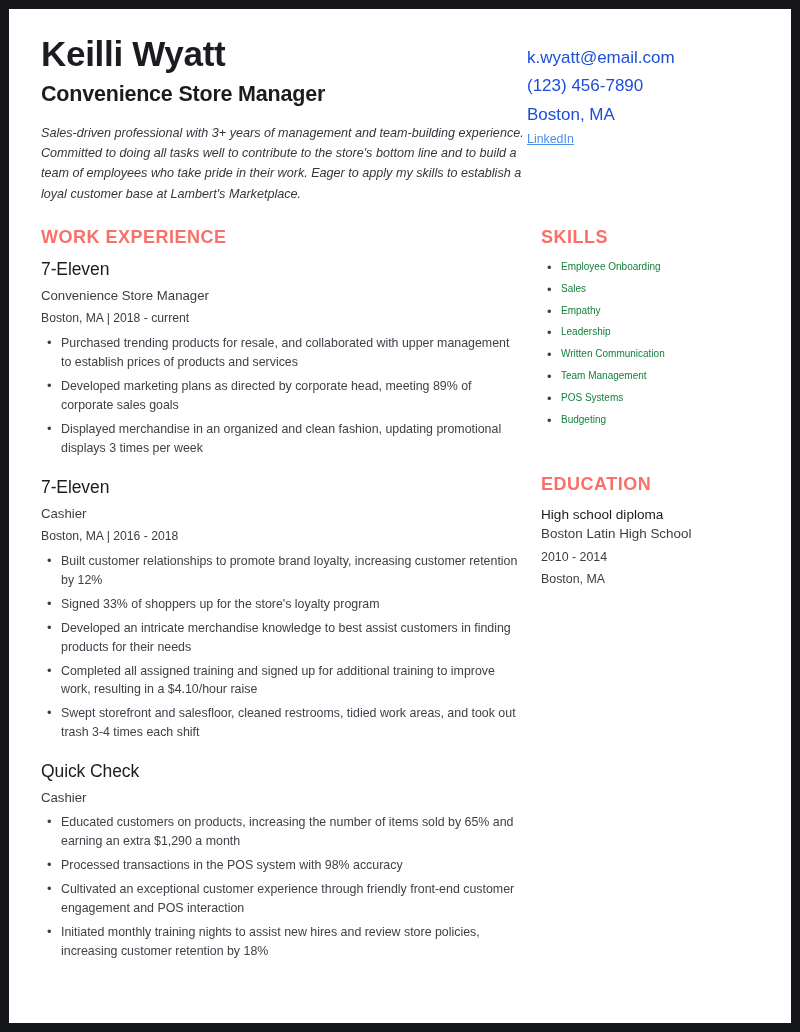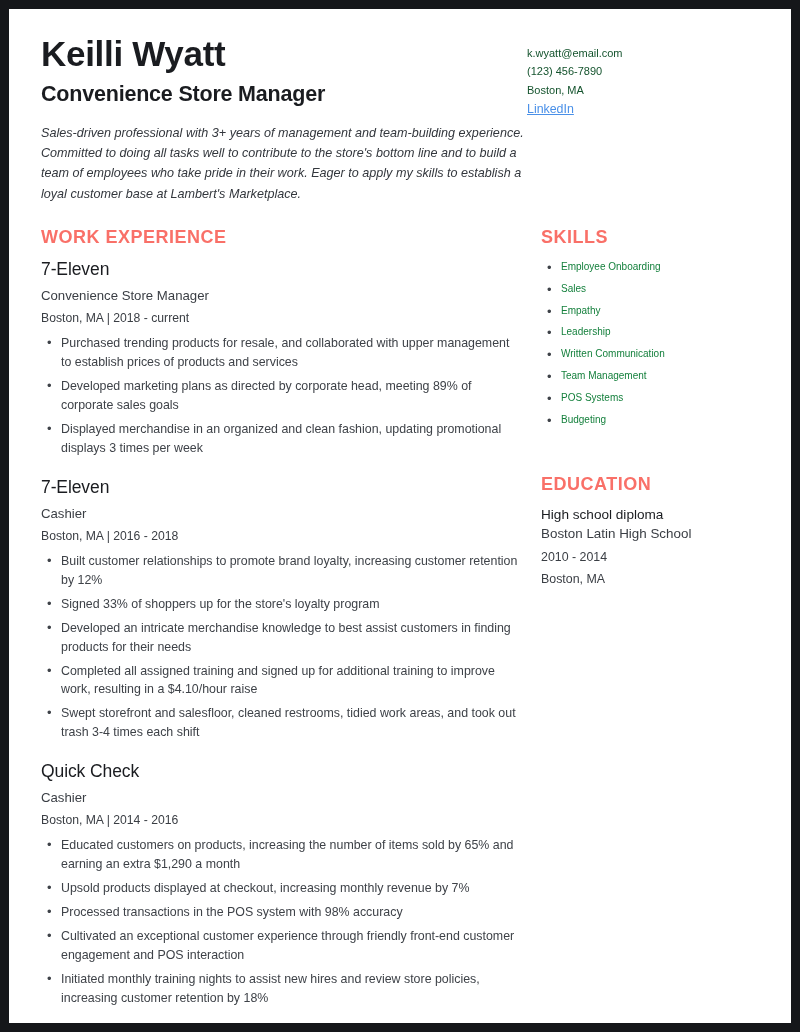--- a/index.html
+++ b/index.html
@@ -54,22 +54,22 @@
     width: 485px;
     margin-top: 16px;
   }
 
   .contact {
     padding-top: 9px;
     width: 232px;
   }
 
   .contact-line {
-    font-size: 11px;
-    color: #14532d;
+    font-size: 17px;
+    color: #1d4ed8;
     line-height: 1.67;
   }
 
   .contact-link {
     font-size: 12.4px;
     color: #4a90e8;
     text-decoration: underline;
     line-height: 1.67;
     display: inline-block;
     cursor: pointer;
@@ -244,24 +244,22 @@
           <li>Signed 33% of shoppers up for the store's loyalty program</li>
           <li>Developed an intricate merchandise knowledge to best assist customers in finding products for their needs</li>
           <li>Completed all assigned training and signed up for additional training to improve work, resulting in a $4.10/hour raise</li>
           <li>Swept storefront and salesfloor, cleaned restrooms, tidied work areas, and took out trash 3-4 times each shift</li>
         </ul>
       </div>
 
       <div class="job">
         <div class="job-company">Quick Check</div>
         <div class="job-role">Cashier</div>
-        <div class="job-meta">Boston, MA  |  2014 - 2016</div>
         <ul class="bullets">
           <li>Educated customers on products, increasing the number of items sold by 65% and earning an extra $1,290 a month</li>
-          <li>Upsold products displayed at checkout, increasing monthly revenue by 7%</li>
           <li>Processed transactions in the POS system with 98% accuracy</li>
           <li>Cultivated an exceptional customer experience through friendly front-end customer engagement and POS interaction</li>
           <li>Initiated monthly training nights to assist new hires and review store policies, increasing customer retention by 18%</li>
         </ul>
       </div>
 
     </div>
 
     <div class="col-right">
 

